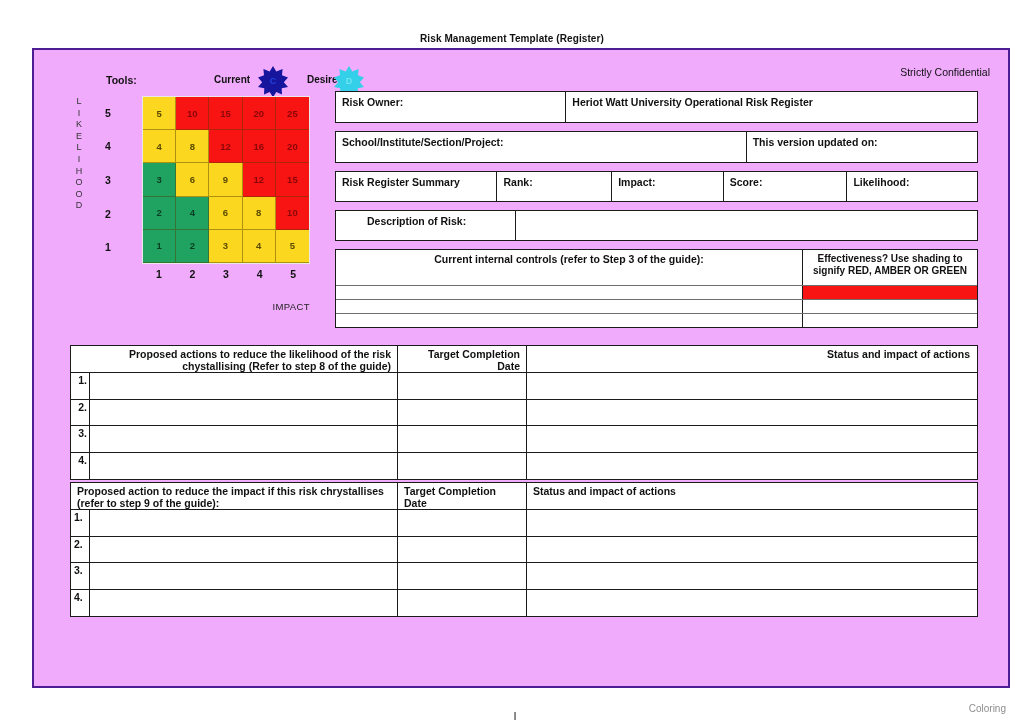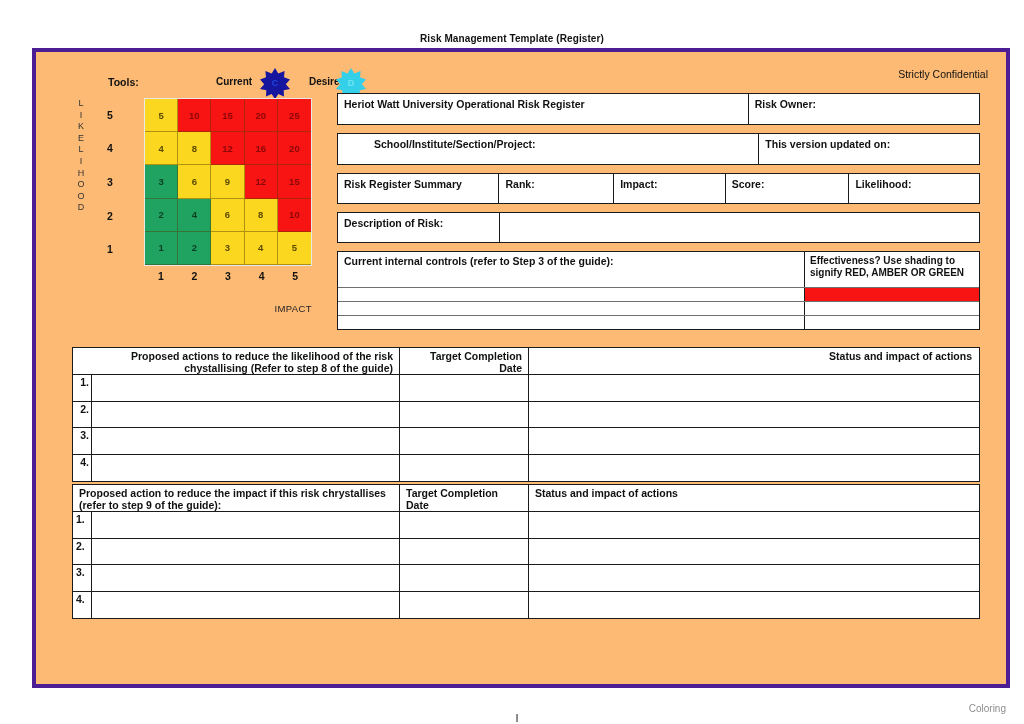--- a/index.html
+++ b/index.html
@@ -26,22 +26,22 @@
     font-weight: bold;
     color: #111;
     letter-spacing: 0.1px;
   }
 
   
   #page-frame {
     position: absolute;
     left: 32px; top: 48px;
     width: 978px; height: 640px;
-    border: 4px solid #4c1d95;
-    background: #fdba74;
+    border: 2px solid #4c1d95;
+    background: #f0abfc;
   }
 
   
   #tools-row {
     position: absolute;
     left: 72px; top: 15px;
     width: 280px; height: 34px;
   }
   .tools-label {
     position: absolute; left: 0; top: 9px;
@@ -151,33 +151,33 @@
   }
   .form-cell {
     border-right: 1.6px solid #1b1b1b;
     padding: 4px 6px;
     font-size: 10.5px; font-weight: bold; color: #111;
     display: flex; align-items: flex-start;
   }
   .form-cell:last-child { border-right: none; }
 
   #t-register { left: 301px; top: 41px; width: 643px; height: 32px; }
-  #t-school   { left: 301px; top: 81px; width: 643px; height: 32px; padding-left: 30px; }
+  #t-school   { left: 301px; top: 81px; width: 643px; height: 32px; }
   #t-summary  { left: 301px; top: 121px; width: 643px; height: 31px; }
-  #t-desc     { left: 301px; top: 160px; width: 643px; height: 31px; }
+  #t-desc     { left: 301px; top: 160px; width: 643px; height: 31px; padding-left: 25px; }
 
   
   #t-controls {
     position: absolute;
     left: 301px; top: 199px;
     width: 643px; height: 79px;
     border: 1.6px solid #1b1b1b;
     background: #fff;
   }
-  #t-controls .ctrl-row { display: flex; }
+  #t-controls .ctrl-row { display: flex; text-align: center; }
   #t-controls .ctrl-left {
     border-right: 1.6px solid #1b1b1b;
     width: 467px;
     padding: 3px 6px;
     font-size: 10.5px; font-weight: bold; color: #111;
   }
   #t-controls .ctrl-right {
     width: 174px;
     padding: 3px 5px;
     font-size: 10px; font-weight: bold; color: #111;
@@ -308,22 +308,22 @@
           <div class="matrix-collabel">1</div>
           <div class="matrix-collabel">2</div>
           <div class="matrix-collabel">3</div>
           <div class="matrix-collabel">4</div>
           <div class="matrix-collabel">5</div>
         </div>
       <div id="impact-label">IMPACT</div>
     </div>
 
     <div class="form-table" id="t-register">
+      <div class="form-cell" style="width:231px">Risk Owner:</div>
       <div class="form-cell" style="width:412px">Heriot Watt University Operational Risk Register</div>
-      <div class="form-cell" style="width:231px">Risk Owner:</div>
     </div>
 
     <div class="form-table" id="t-school">
       <div class="form-cell" style="width:412px">School/Institute/Section/Project:</div>
       <div class="form-cell" style="width:231px">This version updated on:</div>
     </div>
 
     <div class="form-table" id="t-summary">
       <div class="form-cell" style="width:162px">Risk Register Summary</div>
       <div class="form-cell" style="width:115px">Rank:</div>

